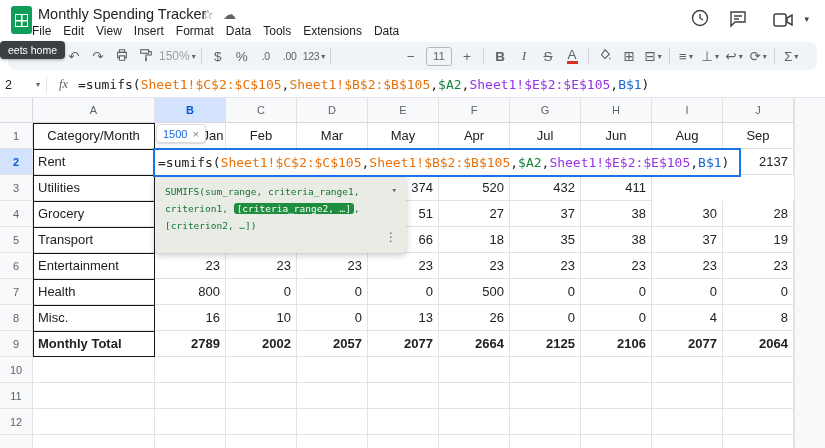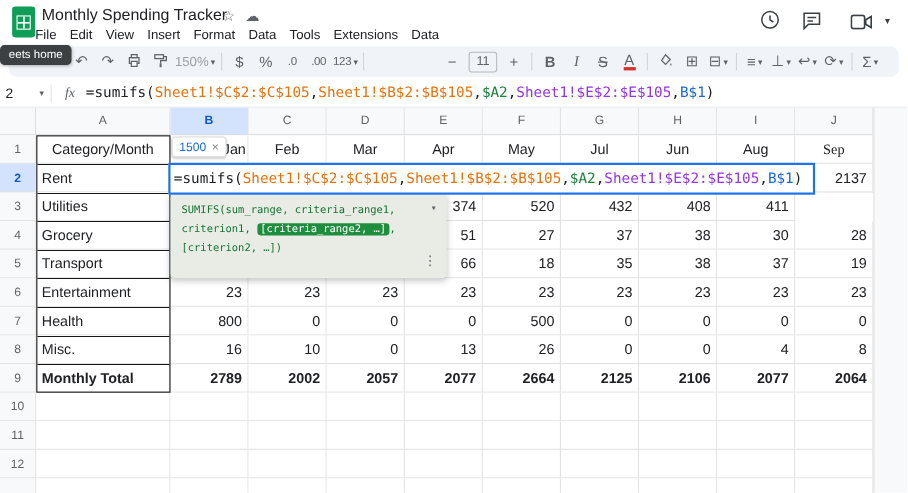--- a/index.html
+++ b/index.html
@@ -278,26 +278,26 @@
       <div class="row-h">11</div>
       <div class="row-h">12</div>
       <div class="row-h"></div>
     </div>
   <div class="cells" id="cells">
       <div class="c-row">
         <div class="cell a hdr" style="width: 122px;">Category/Month</div>
         <div class="cell hdr jan" style="width: 71px;">Jan</div>
         <div class="cell hdr" style="width: 71px;">Feb</div>
         <div class="cell hdr" style="width: 71px;">Mar</div>
+        <div class="cell hdr" style="width: 71px;">May</div>
         <div class="cell hdr" style="width: 71px;">Apr</div>
-        <div class="cell hdr" style="width: 71px;">May</div>
         <div class="cell hdr" style="width: 71px;">Jul</div>
         <div class="cell hdr" style="width: 71px;">Jun</div>
         <div class="cell hdr" style="width: 71px;">Aug</div>
-        <div class="cell hdr" style="width: 71px; font-family: Liberation Serif, serif;">Sep</div>
+        <div class="cell hdr" style="width: 71px;">Sep</div>
       </div>
       <div class="c-row">
         <div class="cell a" style="width: 122px;">Rent</div>
         <div class="cell" style="width: 71px;"></div>
         <div class="cell" style="width: 71px;"></div>
         <div class="cell" style="width: 71px;"></div>
         <div class="cell" style="width: 71px;"></div>
         <div class="cell" style="width: 71px;"></div>
         <div class="cell" style="width: 71px;"></div>
         <div class="cell" style="width: 71px;"></div>
@@ -305,21 +305,20 @@
         <div class="cell" style="width: 71px;">2137</div>
       </div>
       <div class="c-row">
         <div class="cell a" style="width: 122px;">Utilities</div>
         <div class="cell" style="width: 71px;"></div>
         <div class="cell" style="width: 71px;"></div>
         <div class="cell" style="width: 71px;"></div>
         <div class="cell" style="width: 71px;">374</div>
         <div class="cell" style="width: 71px; text-align: right;">520</div>
         <div class="cell" style="width: 71px;">432</div>
-        <div class="cell" style="width: 71px;">408</div>
         <div class="cell" style="width: 71px;">411</div>
       </div>
       <div class="c-row">
         <div class="cell a" style="width: 122px;">Grocery</div>
         <div class="cell" style="width: 71px;"></div>
         <div class="cell" style="width: 71px;"></div>
         <div class="cell" style="width: 71px;"></div>
         <div class="cell" style="width: 71px;">51</div>
         <div class="cell" style="width: 71px;">27</div>
         <div class="cell" style="width: 71px;">37</div>

